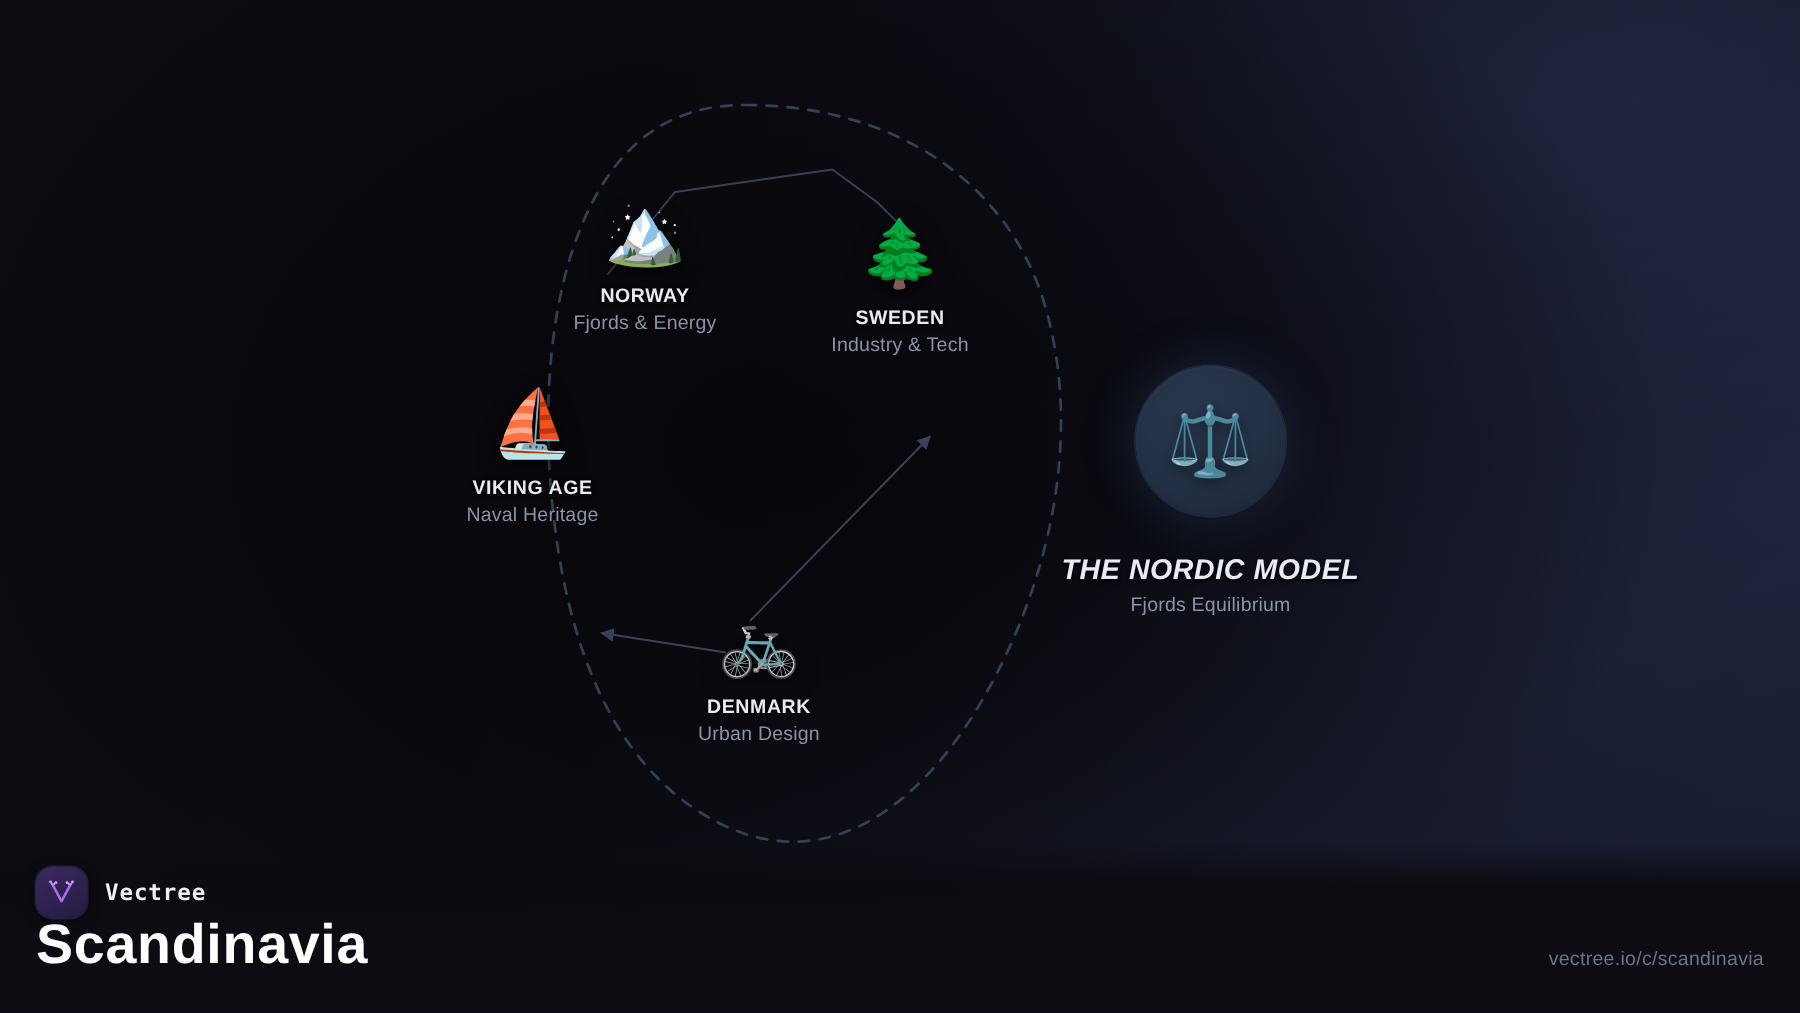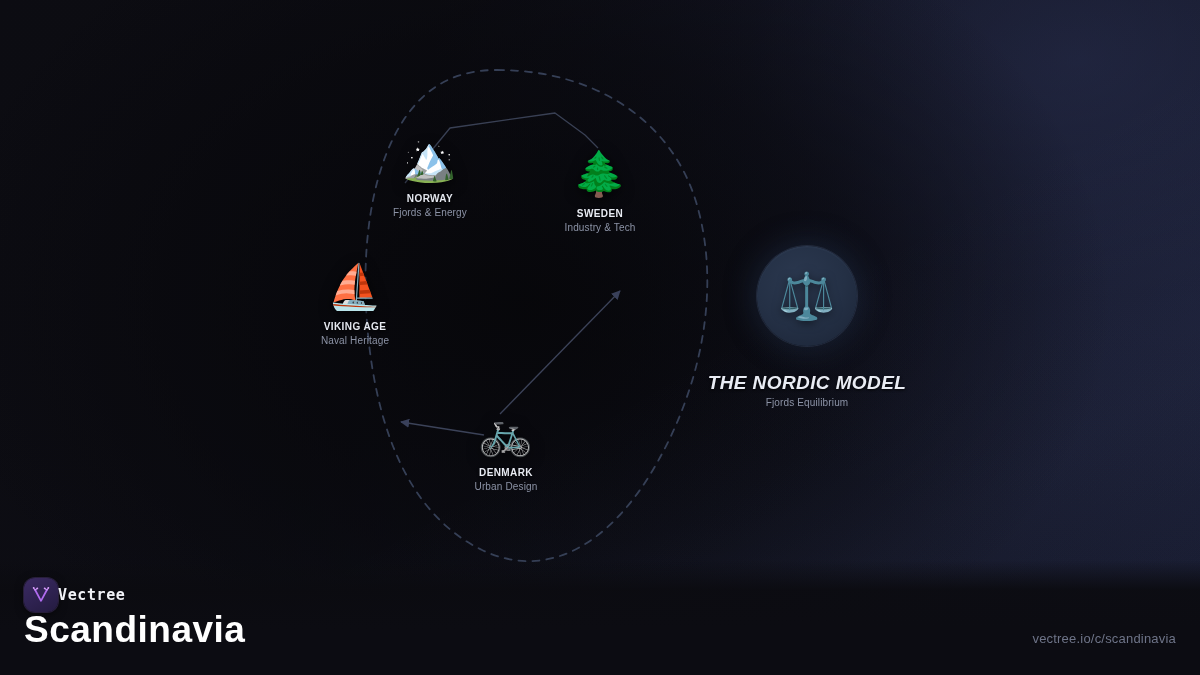--- a/index.html
+++ b/index.html
@@ -54,30 +54,30 @@
   .node-emoji {
     font-size:44px;
     line-height:1;
     height:50px;
     display:flex; align-items:center; justify-content:center;
     filter:drop-shadow(0 3px 7px rgba(0,0,0,0.75));
     user-select:none;
   }
   .node-label {
     margin-top:9px;
-    font-size:10px;
+    font-size:13px;
     font-weight:bold;
     letter-spacing:0.4px;
     color:#e9ecf4;
     text-shadow:0 1px 3px rgba(0,0,0,0.9);
     white-space:nowrap;
   }
   .node-sub {
     margin-top:3px;
-    font-size:10px;
+    font-size:13px;
     color:#8c93a6;
     letter-spacing:0.15px;
     white-space:nowrap;
   }
 
   
   .node.hub .node-halo {
     position:relative;
     width:100px; height:100px;
     border-radius:50%;
@@ -102,21 +102,21 @@
     background:linear-gradient(180deg, rgba(11,11,16,0.0) 0%, rgba(11,11,16,0.92) 26%, #0c0c12 60%, #0c0c12 100%);
     display:flex; align-items:flex-end;
   }
   #footer-inner {
     position:relative;
     width:100%; height:100%;
     padding:0 24px 18px 24px;
   }
   #brand-row {
     position:absolute; left:24px; top:18px;
-    display:flex; align-items:center; gap:0;
+    display:flex; align-items:center; gap:12px;
   }
   #logo-mark {
     width:34px; height:34px;
     border-radius:11px;
     background:linear-gradient(150deg, #3b2a62 0%, #2e2250 55%, #241b40 100%);
     box-shadow:0 0 0 1px rgba(150,110,220,0.22), 0 2px 8px rgba(0,0,0,0.55);
     display:flex; align-items:center; justify-content:center;
   }
   #brand-name {
     font-family:"DejaVu Sans Mono", "Liberation Mono", monospace;

